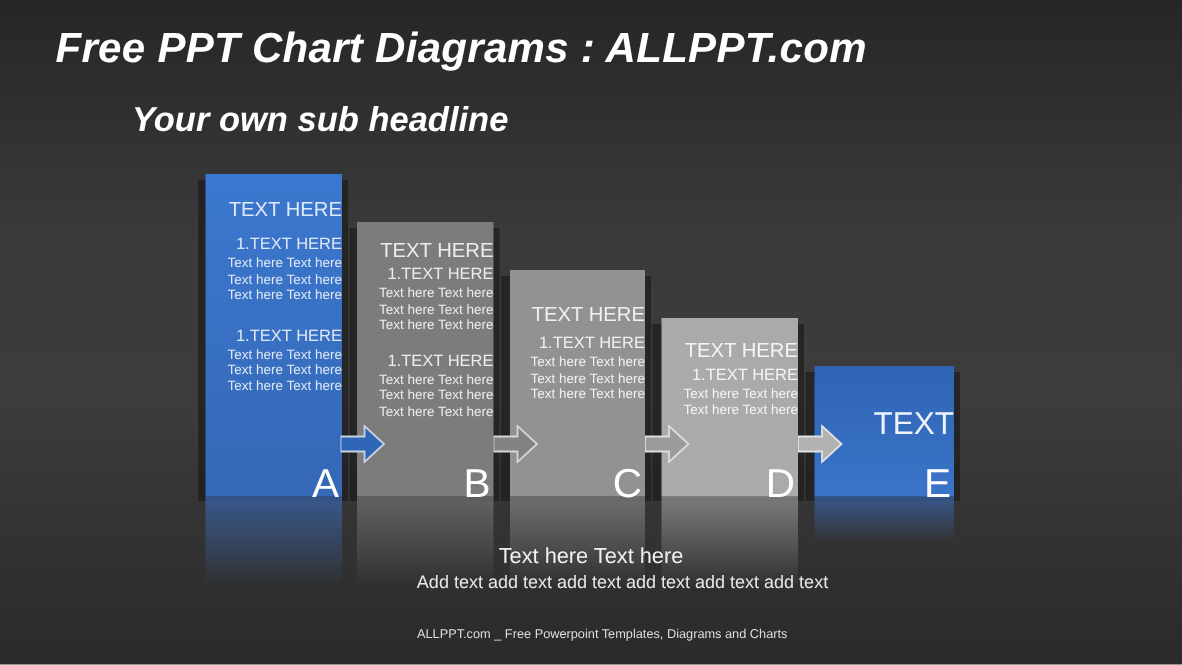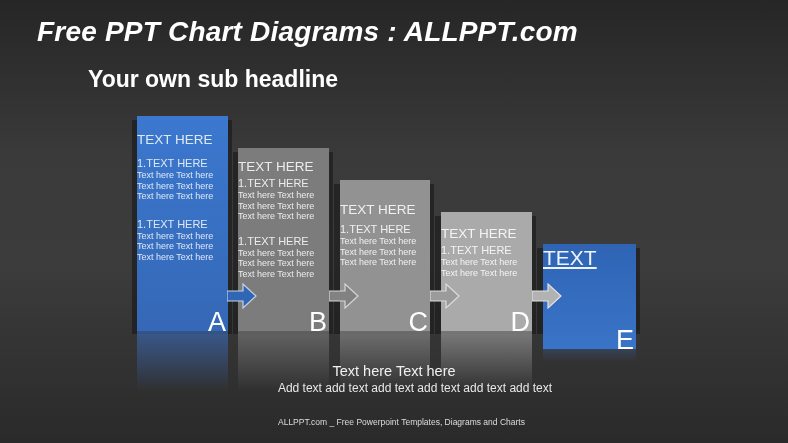--- a/index.html
+++ b/index.html
@@ -1,22 +1,22 @@
 <!DOCTYPE html>
 <html><head>
 <meta charset="utf-8">
 <style>
   html,body{margin:0;padding:0;}
   body{width:788px;height:443px;overflow:hidden;position:relative;
     background:linear-gradient(180deg,#262626 0%,#3a3a3a 35%,#3c3c3c 60%,#2a2a2a 100%);
     font-family:"Liberation Sans",sans-serif;color:#fff;}
   .title{position:absolute;left:37px;top:16px;font-size:28px;font-weight:bold;color:#fff;letter-spacing:0.2px;white-space:nowrap;font-style:italic;}
-  .subtitle{position:absolute;left:88px;top:66px;font-size:23px;font-weight:bold;color:#fff;white-space:nowrap;}
+  .subtitle{position:absolute;left:88px;top:66px;font-size:23px;font-weight:bold;color:#fff;white-space:nowrap;font-style:italic;}
   .shadow{position:absolute;background:rgba(20,20,20,0.55);}
-  .col{position:absolute;box-sizing:border-box;text-align:left;overflow:visible;}
+  .col{position:absolute;box-sizing:border-box;text-align:right;overflow:visible;}
   .col .head{font-size:13.5px;line-height:16px;margin-top:0;}
   .col .sub{font-size:11px;line-height:13px;margin-top:4px;}
   .col .body{font-size:9px;line-height:10.5px;}
   .col .gap{height:12px;}
   .col .letter{position:absolute;right:2px;bottom:-6px;font-size:27px;line-height:30px;color:#fff;}
   .refl{position:absolute;top:331px;height:60px;}
   .arrow{position:absolute;width:30px;height:26px;}
   .footer-main{position:absolute;left:0;width:788px;top:363px;text-align:center;font-size:14.5px;color:#f0f0f0;}
   .footer-sub{position:absolute;left:0;width:788px;top:381px;text-align:center;font-size:12px;color:#e8e8e8;padding-left:21px;}
   .credit{position:absolute;left:263px;top:417px;font-size:8.5px;color:#dddddd;white-space:nowrap;margin-left:15px;}
@@ -77,21 +77,21 @@
 </div>
 
 <div class="col" style="left:441px;top:212px;width:91px;height:119px;background:#aaaaaa;color:#f4f4f4;padding-top:14px;">
   <div class="head">TEXT HERE</div>
   <div class="sub" style="margin-top:2px;">1.TEXT  HERE</div>
   <div class="body">Text here Text here</div>
   <div class="body">Text here Text here</div>
   <div class="letter">D</div>
 </div>
 
-<div class="col" style="left:543px;top:244px;width:93px;height:105px;background:linear-gradient(180deg,#2f64b4 0%,#3a74c8 100%);color:#eef3fb;padding-top:3px;text-decoration:underline;">
+<div class="col" style="left:543px;top:244px;width:93px;height:87px;background:linear-gradient(180deg,#2f64b4 0%,#3a74c8 100%);color:#eef3fb;padding-top:28px;">
   <div class="head" style="font-size:21px;line-height:22px;">TEXT</div>
   <div class="letter">E</div>
 </div>
 
 <svg class="arrow" style="left:227px;top:283px;" viewBox="0 0 30 26">
   <polygon points="0,8 16,8 16,1 29,13 16,25 16,18 0,18" fill="#2f66b6" stroke="#c9d3e2" stroke-width="1.2"></polygon>
 </svg>
 <svg class="arrow" style="left:329px;top:283px;" viewBox="0 0 30 26">
   <polygon points="0,8 16,8 16,1 29,13 16,25 16,18 0,18" fill="#828282" stroke="#d6d6d6" stroke-width="1.2"></polygon>
 </svg>

